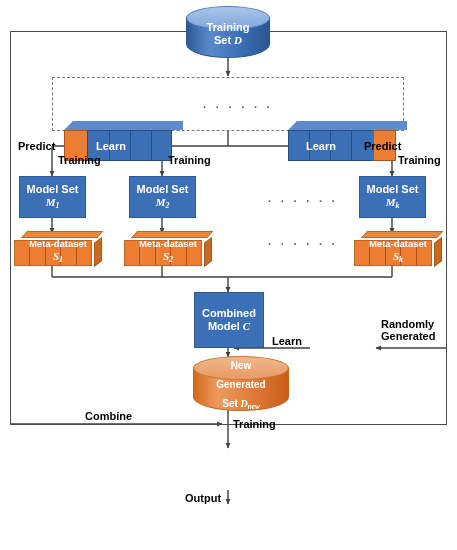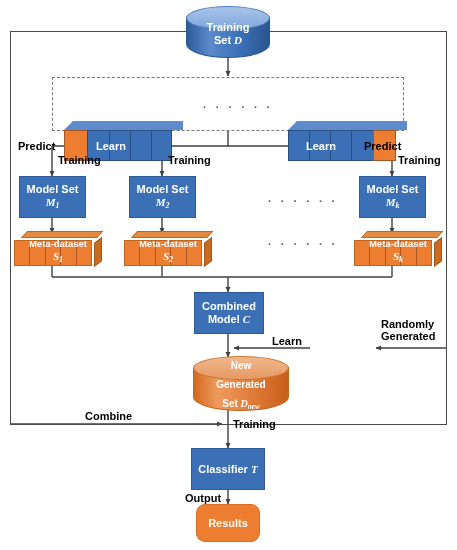--- a/index.html
+++ b/index.html
@@ -237,21 +237,21 @@
     <div class="cap" style="height:29px;font-size:9.5px;">
       <span>Meta-dataset</span>
       <span style="font-size:11px;">
         <span class="it">S</span><span class="sub">k</span>
       </span>
     </div>
   </div>
 
   <div class="dots" style="left:268px;top:238px;">· · · · · ·</div>
 
-  <div class="bluebox node" style="left:194px;top:292px;width:70px;height:42px;font-size:11px;">
+  <div class="bluebox node" style="left:194px;top:292px;width:70px;height:56px;font-size:11px;">
     <span class="ln">Combined</span>
     <span class="ln">
       <span>Model</span>
       <span class="it">C</span>
     </span>
   </div>
 
 
   <div class="lbl" style="left:272px;top:335px;font-size:11px;">Learn</div>
   <div class="lbl" style="left:381px;top:318px;font-size:11px;text-align:left;">
@@ -268,26 +268,17 @@
       <span class="ln">
         <span>Set</span>
         <span class="it">D</span><span class="sub">new</span>
       </span>
     </div>
   </div>
 
   <div class="lbl" style="left:85px;top:410px;font-size:11px;">Combine</div>
   <div class="lbl" style="left:233px;top:418px;font-size:11px;">Training</div>
 
-  <div class="bluebox node" style="left:191px;top:448px;width:74px;height:42px;font-size:11px;">
-    <span class="ln">
-      <span>Classifier</span>
-      <span class="it">T</span>
-    </span>
-  </div>
 
   <div class="lbl" style="left:185px;top:492px;font-size:11px;">Output</div>
 
-  <div class="resultsbox node" style="left:196px;top:504px;width:64px;height:38px;font-size:11px;">
-    <span>Results</span>
-  </div>
 
 </div>
 
 </body></html>

